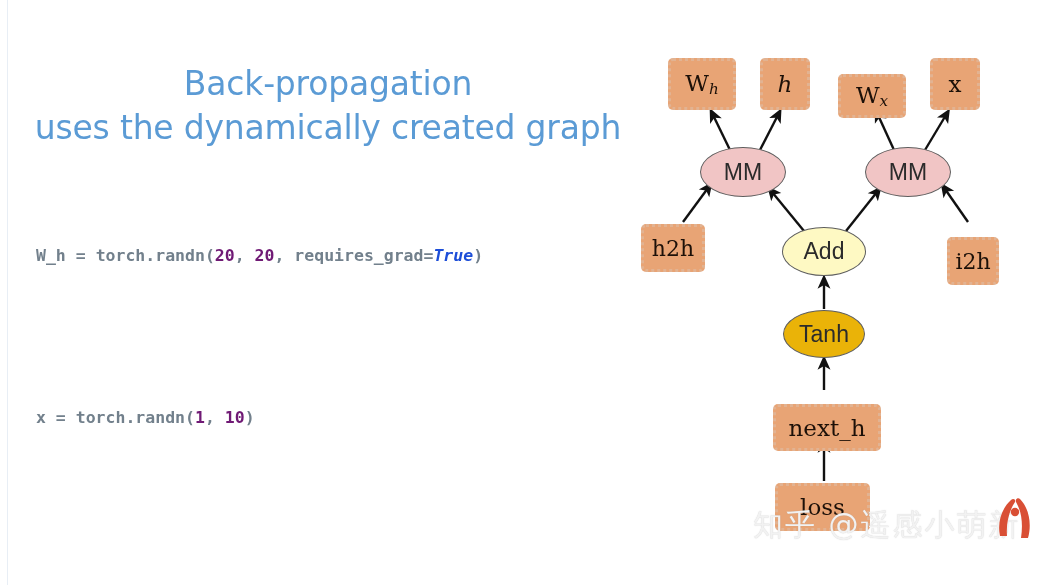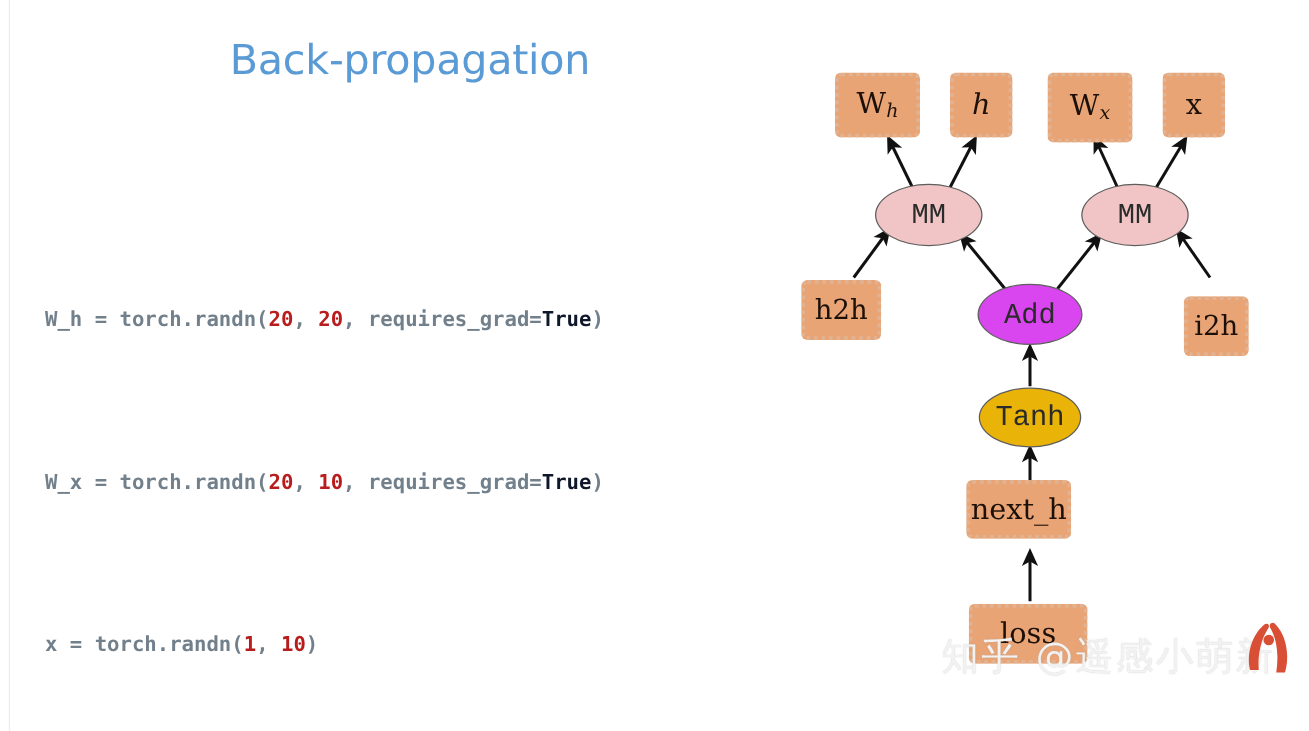--- a/index.html
+++ b/index.html
@@ -31,38 +31,38 @@
     top: 26px;
     width: 620px;
     text-align: center;
     color: #5b9bd5;
     font-family: "DejaVu Sans", sans-serif;
     font-size: 33px;
     line-height: 44px;
     letter-spacing: -0.2px;
     font-weight: 400;
   }
-  #title .l1 { display:block; }
+  #title .l1 { display:block;margin-top:36px; }
   #title .l2 { display:block; }
 
   
   #code {
     position: absolute;
     left: 36px;
     top: 142px;
     font-family: "DejaVu Sans Mono", "Liberation Mono", monospace;
     font-size: 16.5px;
     line-height: 32.5px;
     color: #72808c;
     font-weight: bold;
     white-space: pre;
   }
   #code .line { height: 32.5px; }
-  .num  { color: #b91c1c; }
-  .kw   { color: #0f172a; font-weight: bold; }
+  .num  { color: #701a75; }
+  .kw   { color: #1d4ed8; font-weight: bold; font-style: italic; }
 
   
   #graph {
     position: absolute;
     left: 620px;
     top: 0;
     width: 427px;
     height: 585px;
   }
   #edges {
@@ -89,26 +89,26 @@
     font-family: "DejaVu Serif", "Liberation Serif", serif;
     font-size: 23px;
     color: #1c1008;
   }
   .boxnode.small { font-size: 22px; justify-content: center; }
 
   
   .ellipse {
     border-radius: 50%;
     border: 1.6px solid #5e5e5e;
-    font-family: Liberation Mono, monospace;
+    font-family: Liberation Sans, sans-serif;
     font-size: 23px;
     color: #2b2b2b;
   }
   .ellipse.mm   { background: #f1c5c5; }
-  .ellipse.add  { background: #d946ef; }
+  .ellipse.add  { background: #fef9c3; }
   .ellipse.tanh { background: #eab308; }
 
   .sub {
     font-size: 0.66em;
     vertical-align: -0.22em;
     font-style: italic;
   }
   .ital { font-style: italic; }
 
   
@@ -133,27 +133,27 @@
 </style>
 </head>
 <body>
 
 <div id="slide">
 
   <div id="left-edge"></div>
 
   <div id="title">
     <span class="l1">Back-propagation</span>
+    <span class="l2">uses the dynamically created graph</span>
   </div>
 
   <div id="code">
 
     <div class="line"><span>W_h</span><span> = </span><span>torch.randn(</span><span class="num">20</span><span>, </span><span class="num">20</span><span>, </span><span>requires_grad=</span><span class="kw">True</span><span>)</span></div>
 
-    <div class="line"><span>W_x</span><span> = </span><span>torch.randn(</span><span class="num">20</span><span>, </span><span class="num">10</span><span>, </span><span>requires_grad=</span><span class="kw">True</span><span>)</span></div>
 
     <div class="line"><span>x</span><span> = </span><span>torch.randn(</span><span class="num">1</span><span>, </span><span class="num">10</span><span>)</span></div>
 
     
 
     
 
     
 
     
@@ -194,21 +194,21 @@
     </svg>
 
     <div class="node boxnode" style="left:48px; top:58px; width:68px; height:52px;">
       <span><span>W</span><span class="sub">h</span></span>
     </div>
 
     <div class="node boxnode" style="left:140px; top:58px; width:50px; height:52px;">
       <span class="ital">h</span>
     </div>
 
-    <div class="node boxnode" style="left:218px; top:58px; width:68px; height:56px;">
+    <div class="node boxnode" style="left:218px; top:74px; width:68px; height:44px;">
       <span><span>W</span><span class="sub">x</span></span>
     </div>
 
     <div class="node boxnode" style="left:310px; top:58px; width:50px; height:52px;">
       <span>x</span>
     </div>
 
     <div class="node ellipse mm" style="left:80px; top:147px; width:86px; height:50px;">
       <span>MM</span>
     </div>
@@ -226,21 +226,21 @@
     </div>
 
     <div class="node boxnode small" style="left:327px; top:237px; width:52px; height:48px;">
       <span>i2h</span>
     </div>
 
     <div class="node ellipse tanh" style="left:163px; top:310px; width:82px; height:48px;">
       <span>Tanh</span>
     </div>
 
-    <div class="node boxnode" style="left:153px; top:384px; width:84px; height:47px;">
+    <div class="node boxnode" style="left:153px; top:404px; width:108px; height:47px;">
       <span>next_h</span>
     </div>
 
     <div class="node boxnode" style="left:155px; top:483px; width:95px; height:48px;">
       <span>loss</span>
     </div>
 
   </div>
 
   <div id="watermark">知乎 @遥感小萌新</div>

